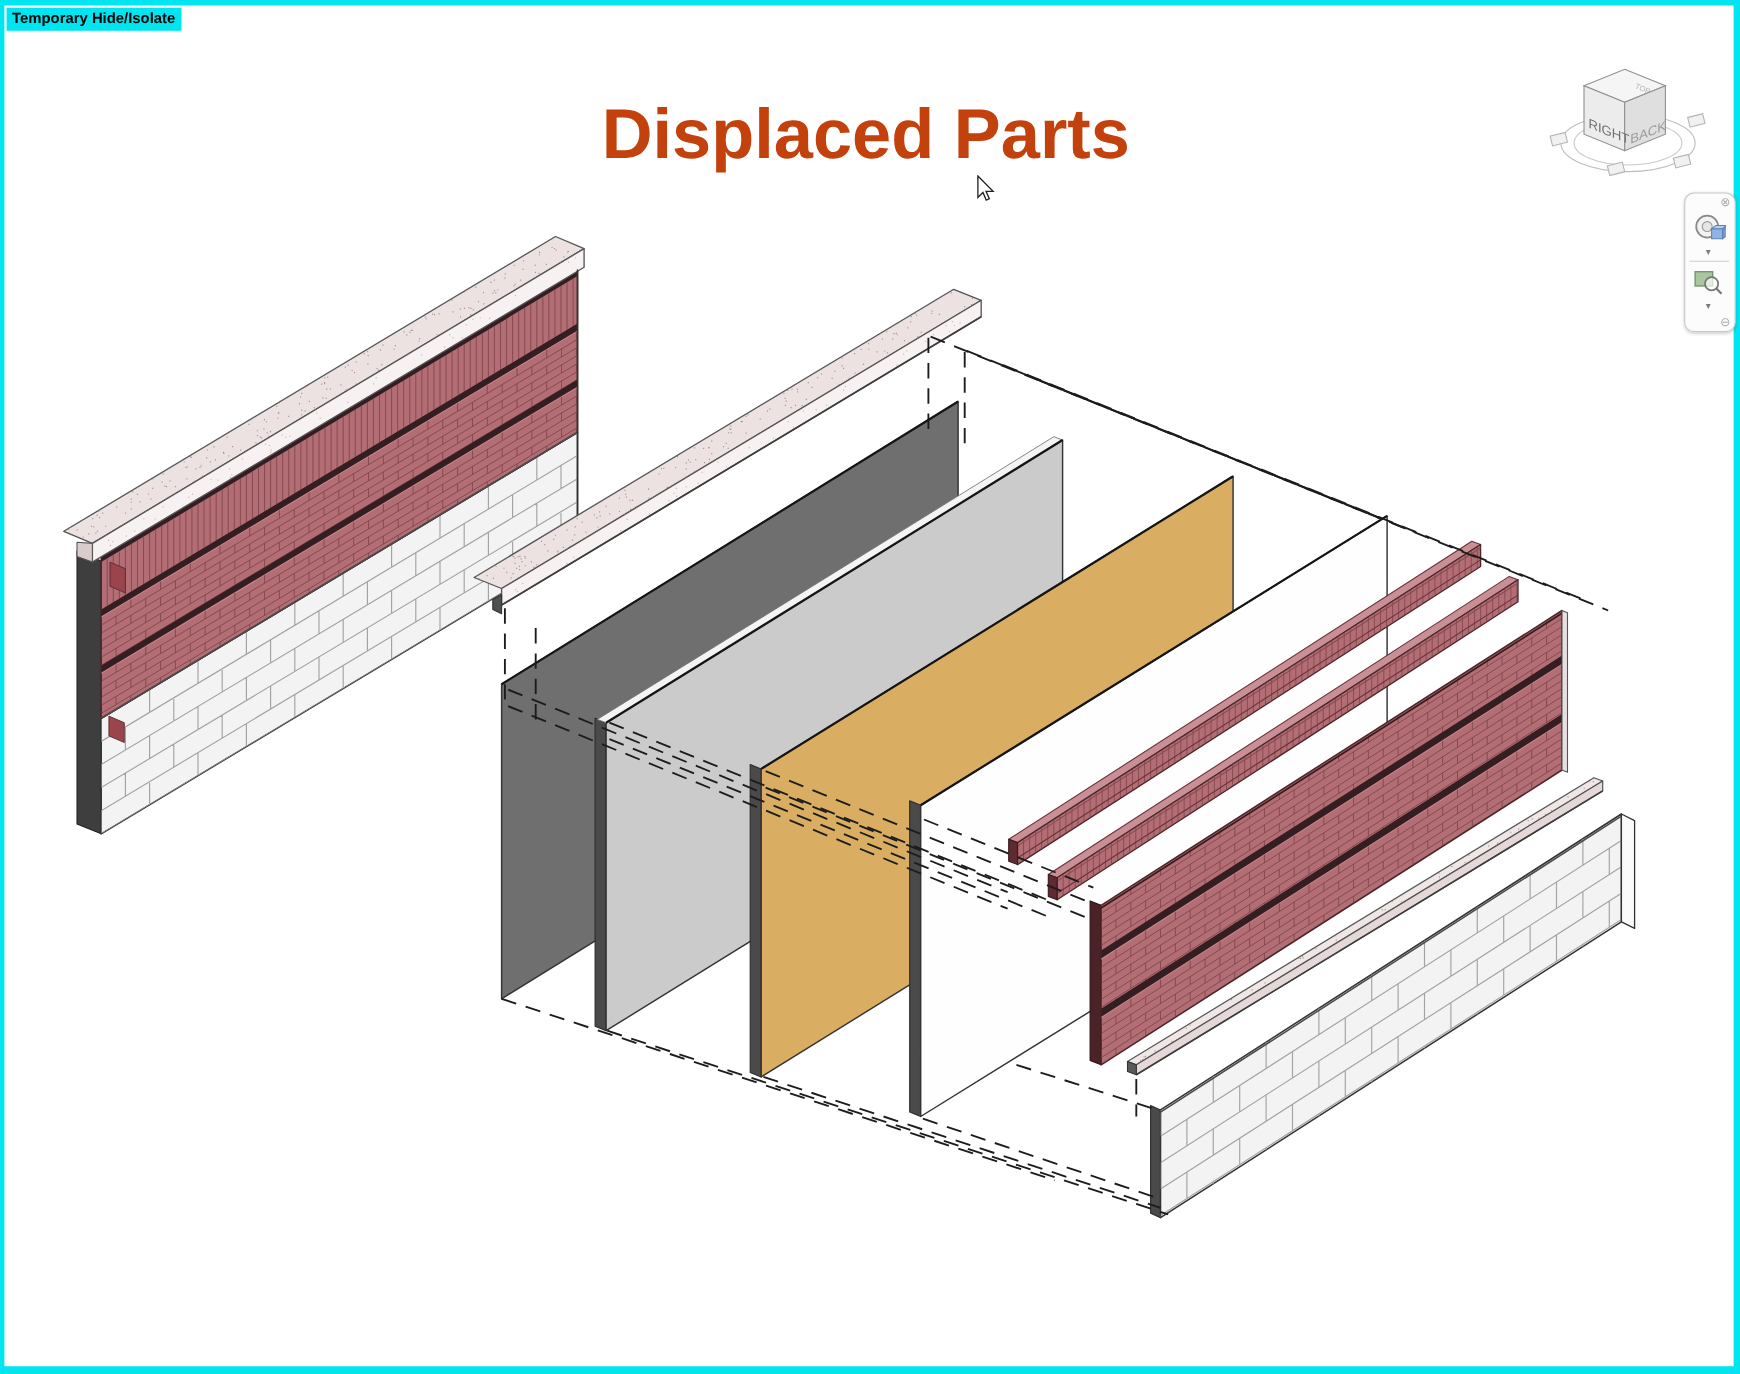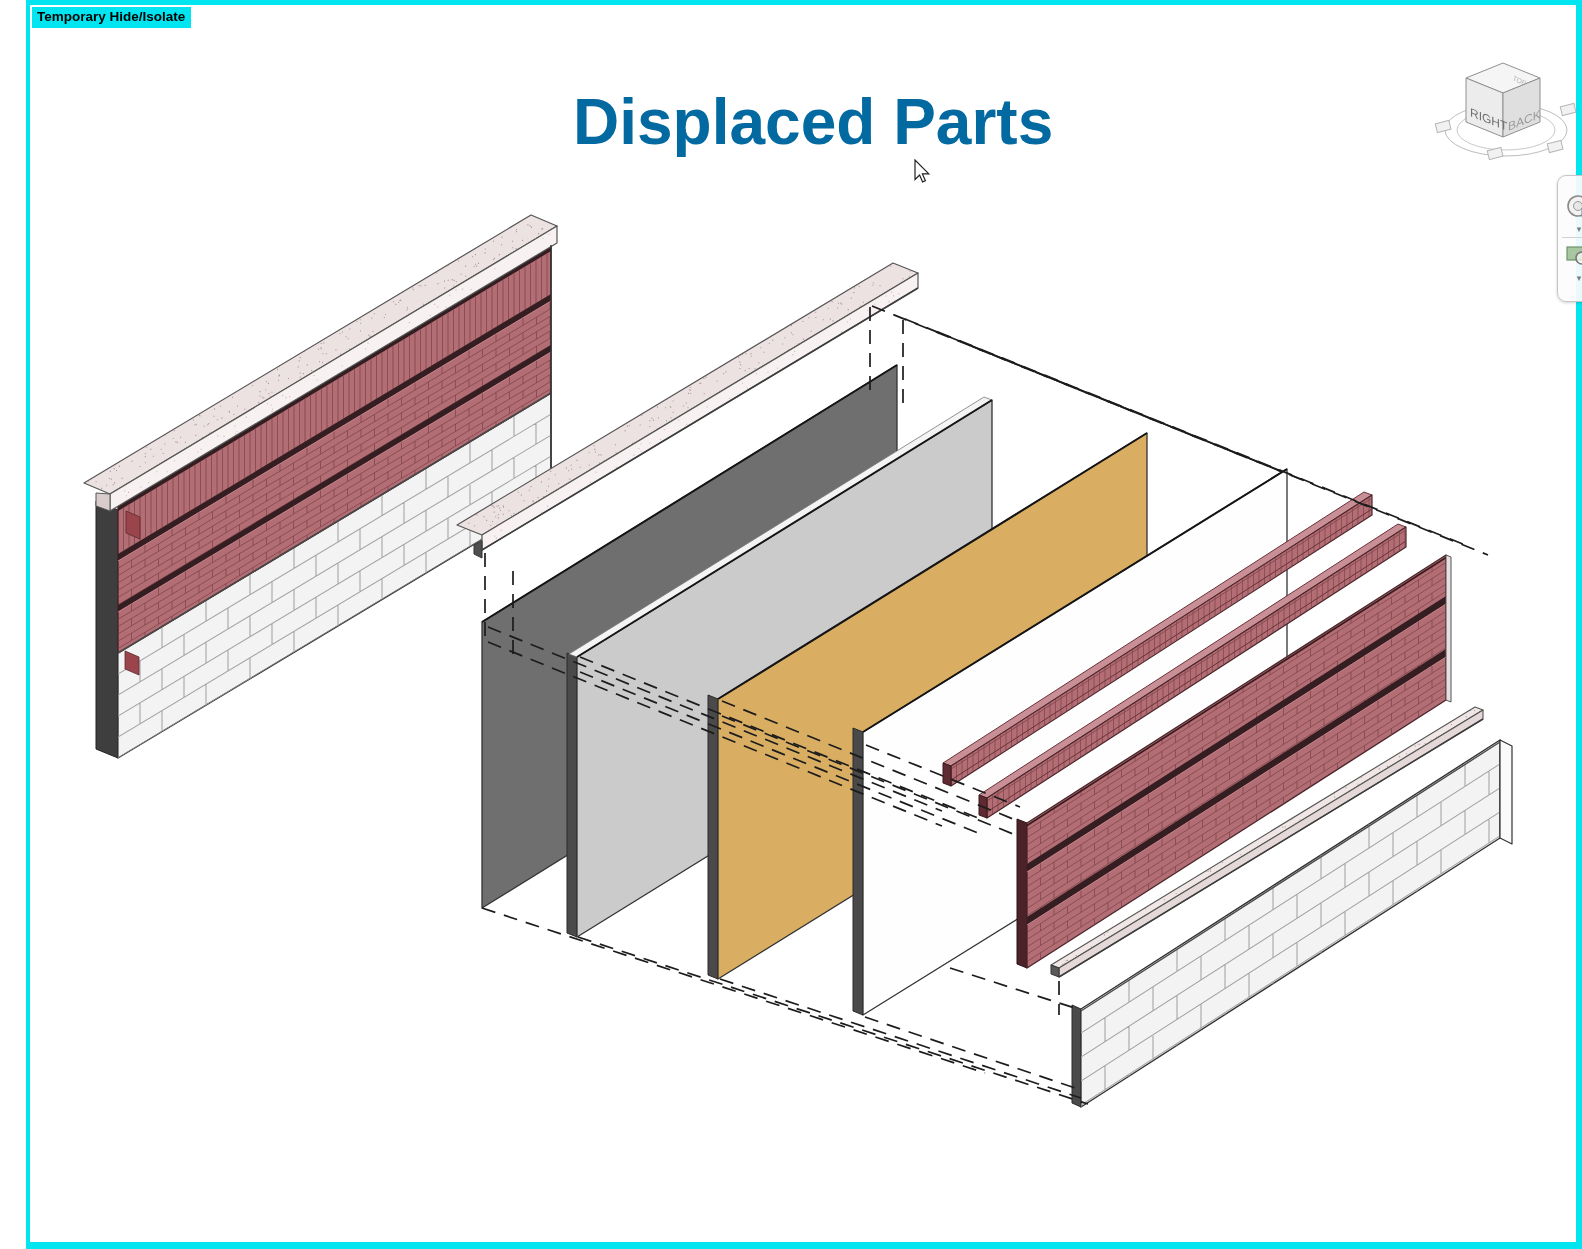--- a/index.html
+++ b/index.html
@@ -22,21 +22,21 @@
           background:transparent;color:#a9a9a9;font-size:11px;line-height:13px;padding:0;cursor:pointer;}
   .navbar .tool{position:absolute;left:7px;width:30px;height:30px;background:transparent;border:none;padding:0;cursor:pointer;}
   .navbar .caret{position:absolute;left:15px;width:12px;height:8px;color:#7d7d7d;font-size:9px;line-height:8px;
           background:transparent;border:none;padding:0;cursor:pointer;}
   .navbar .divider{position:absolute;left:4px;top:61px;width:36px;height:1px;background:#d2d2d2;}
   .cursor{position:absolute;left:884px;top:154px;}
 </style>
 </head>
 <body>
 
-<div class="viewport" style="border-color: rgb(0, 229, 240); margin-left: 26px;">
+<div class="viewport" style="border-color: rgb(0, 229, 240);">
   <svg id="scene" width="1582" height="1249">
       <g>
         <polygon points="88,753 66,744 66,496 88,505" fill="#3E3E3E" stroke="#222" stroke-width="1" stroke-linejoin="round"></polygon>
         <polygon points="88,648 521,388 521,493 88,753" fill="#F3F3F3" stroke="#333333" stroke-width="1.4" stroke-linejoin="round"></polygon>
         <g clip-path="url(#cp1)">
           <path d="M88,669L521,409.2M88,690L521,430.2M88,711L521,451.2M88,732L521,472.2M88,753L521,493.2M88,648L88,669M132,621.6L132,642.6M176,595.2L176,616.2M220,568.8L220,589.8M264,542.4L264,563.4M308,516L308,537M352,489.6L352,510.6M396,463.20000000000005L396,484.20000000000005M440,436.8L440,457.8M484,410.4L484,431.4M110,655.8L110,676.8M154,629.4L154,650.4M198,603L198,624M242,576.6L242,597.6M286,550.2L286,571.2M330,523.8L330,544.8M374,497.4L374,518.4M418,471L418,492M462,444.6L462,465.6M506,418.20000000000005L506,439.20000000000005M88,690L88,711M132,663.6L132,684.6M176,637.2L176,658.2M220,610.8L220,631.8M264,584.4L264,605.4M308,558L308,579M352,531.6L352,552.6M396,505.20000000000005L396,526.2M440,478.8L440,499.8M484,452.4L484,473.4M110,697.8L110,718.8M154,671.4L154,692.4M198,645L198,666M242,618.6L242,639.6M286,592.2L286,613.2M330,565.8L330,586.8M374,539.4L374,560.4M418,513L418,534M462,486.6L462,507.6M506,460.20000000000005L506,481.20000000000005M88,732L88,753M132,705.6L132,726.6M176,679.2L176,700.2M220,652.8L220,673.8M264,626.4L264,647.4M308,600L308,621M352,573.6L352,594.6M396,547.2L396,568.2M440,520.8L440,541.8M484,494.4L484,515.4M110,739.8L110,760.8M154,713.4L154,734.4M198,687L198,708M242,660.6L242,681.6M286,634.2L286,655.2M330,607.8L330,628.8M374,581.4L374,602.4M418,555L418,576M462,528.6L462,549.6M506,502.20000000000005L506,523.2" stroke="#A3A3A3" stroke-width="1.05" fill="none"></path>
         </g>
         <polygon points="88,500 521,240 521,388 88,648" fill="#B26E74" stroke="#4A262B" stroke-width="1.4" stroke-linejoin="round"></polygon>
         <g clip-path="url(#cp2)">
           <polygon points="88,500 521,240 521,246 88,506" fill="#351E22" stroke="none" stroke-width="1" stroke-linejoin="round"></polygon>
@@ -175,21 +175,21 @@
         <line x1="452" y1="903" x2="955" y2="1068" stroke="#1C1C1C" stroke-width="1.7" stroke-dasharray="14 9"></line>
         <line x1="548" y1="932" x2="1058" y2="1099" stroke="#1C1C1C" stroke-width="1.7" stroke-dasharray="14 9"></line>
         <line x1="690" y1="974" x2="1051" y2="1093" stroke="#1C1C1C" stroke-width="1.7" stroke-dasharray="14 9"></line>
         <line x1="835" y1="1012" x2="1051" y2="1085" stroke="#1C1C1C" stroke-width="1.7" stroke-dasharray="14 9"></line>
         <line x1="920" y1="963" x2="1051" y2="1005" stroke="#1C1C1C" stroke-width="1.7" stroke-dasharray="14 9"></line>
       </g>
     </svg>
 
   <div class="hi-label" style="background: rgb(0, 229, 240); color: rgb(0, 0, 0);">Temporary Hide/Isolate</div>
 
-  <div class="view-title" style="color: #0369a1;">Displaced Parts</div>
+  <div class="view-title" style="color: #c2410c;">Displaced Parts</div>
 
   <svg class="viewcube" width="170" height="145">
     <g>
       <ellipse cx="78" cy="87" rx="61" ry="26" fill="none" stroke="#BDBDBD" stroke-width="1"></ellipse>
       <ellipse cx="78" cy="87" rx="49" ry="20" fill="none" stroke="#C9C9C9" stroke-width="1"></ellipse>
       <rect x="8" y="79" width="14" height="9" fill="#F1F1F1" stroke="#B5B5B5" transform="rotate(-14 15 83)"></rect>
       <rect x="133" y="62" width="14" height="9" fill="#F1F1F1" stroke="#B5B5B5" transform="rotate(-14 140 66)"></rect>
       <rect x="60" y="106" width="14" height="9" fill="#F1F1F1" stroke="#B5B5B5" transform="rotate(-14 67 110)"></rect>
       <rect x="120" y="99" width="14" height="9" fill="#F1F1F1" stroke="#B5B5B5" transform="rotate(-14 127 103)"></rect>
     </g>

